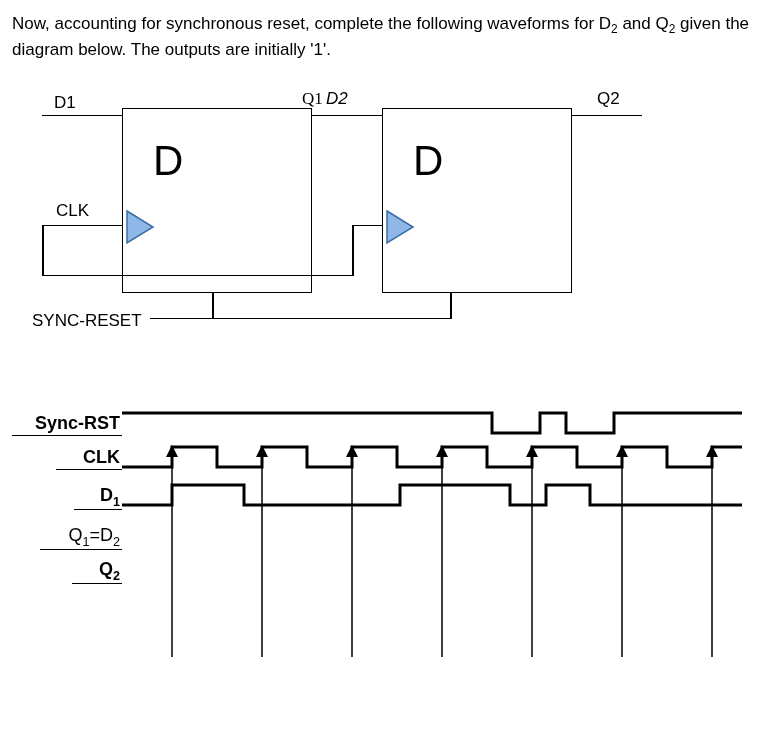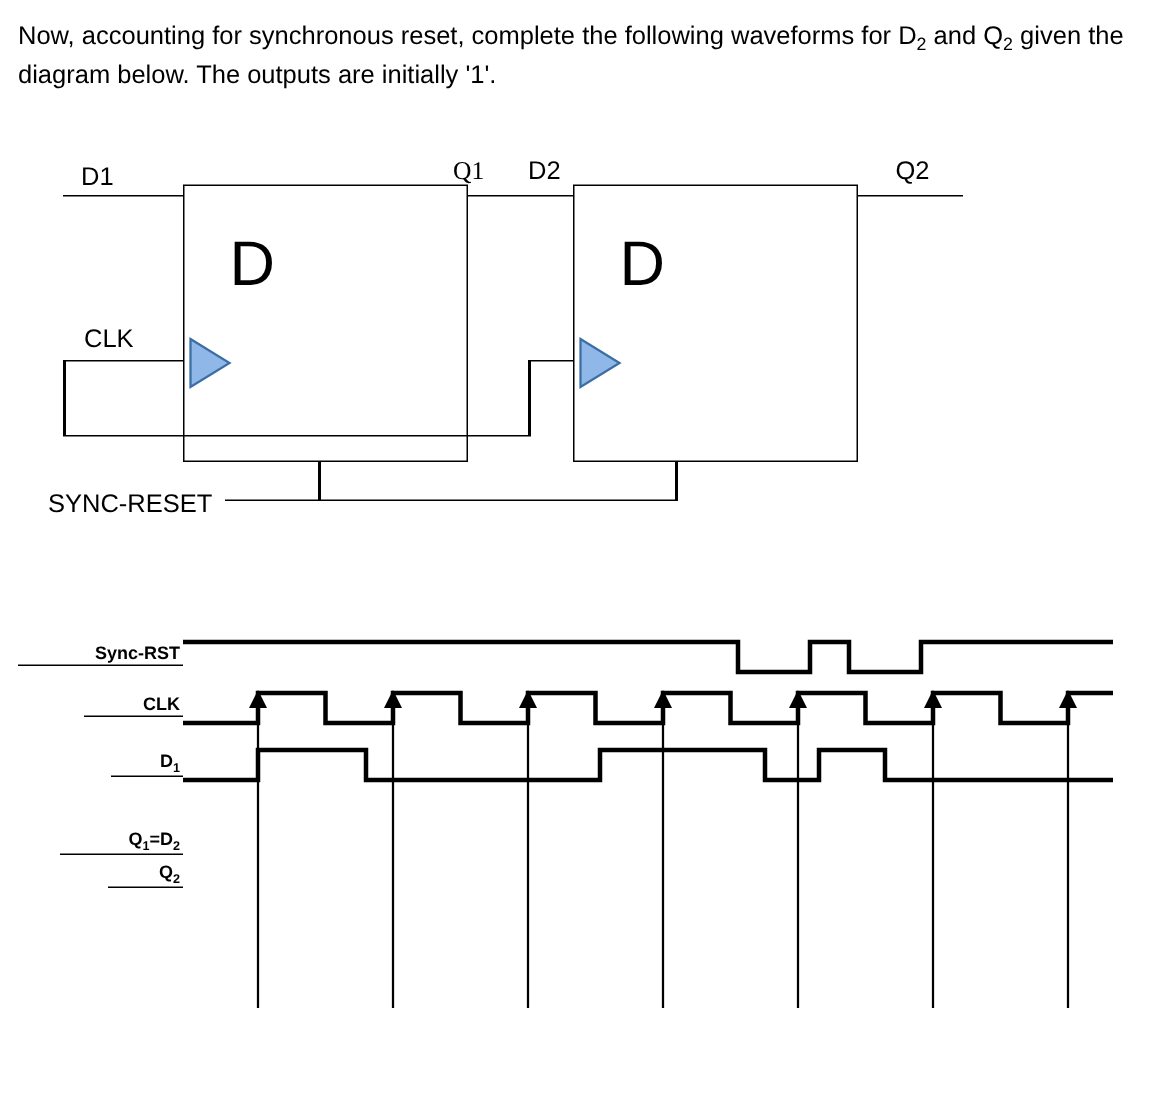--- a/index.html
+++ b/index.html
@@ -7,21 +7,21 @@
     margin: 0;
     padding: 12px;
     font-family: Arial, Helvetica, sans-serif;
     background: #fff;
     width: 784px;
     color: #000;
   }
   .prompt {
     font-size: 17px;
     line-height: 1.4;
-    margin-bottom: 46px;
+    margin-bottom: 31px;
   }
   sub { font-size: 0.7em; }
   .circuit-area {
     position: relative;
     width: 690px;
     height: 280px;
     margin-left: 30px;
   }
   .ff-box {
     position: absolute;
@@ -52,21 +52,21 @@
 
   .timing-area {
     position: relative;
     width: 720px;
     height: 250px;
     margin-left: 0px;
     margin-top: 40px;
   }
   .row-label {
     position: absolute;
-    font-size: 12px;
+    font-size: 18px;
     text-align: right;
     border-bottom: 1.5px solid #000;
     padding-bottom: 1px;
     padding-right: 2px;
   }
   .wave-svg {
     position: absolute;
   }
 </style>
 </head>
@@ -75,21 +75,21 @@
 <div class="prompt">
   <span>Now, accounting for synchronous reset, complete the following waveforms for D</span><sub>2</sub><span> and Q</span><sub>2</sub><span> given the diagram below. The outputs are initially '1'.</span>
 </div>
 
 <div class="circuit-area">
 
   <div class="pin-label" style="left:12px; top:0px;">D1</div>
   <div class="wire hline" style="left:0; top:22px; width:80px;"></div>
 
   <div class="pin-label" style="left:260px; top:-4px;font-family:Liberation Serif, serif;">Q1</div>
-  <div class="pin-label" style="left:310px; top:-4px;">D2</div>
+  <div class="pin-label" style="left:284px; top:-4px;font-style:italic;">D2</div>
   <div class="wire hline" style="left:270px; top:22px; width:70px;"></div>
 
   <div class="pin-label" style="left:555px; top:-4px;">Q2</div>
   <div class="wire hline" style="left:530px; top:22px; width:70px;"></div>
 
   <div class="ff-box ff1">
     <span class="d-letter" style="left:30px; top:28px;">D</span>
     <svg class="clk-tri" width="34" height="36" style="left:2px; top:100px;">
       <polygon points="2,2 28,18 2,34" fill="#8fb8e8" stroke="#3b6ea5" stroke-width="1.5"></polygon>
     </svg>
@@ -114,21 +114,21 @@
   <div class="wire hline" style="left:108px; top:225px; width:300px;"></div>
   <div class="wire vline" style="left:170px; top:200px; height:26px;"></div>
   <div class="wire vline" style="left:408px; top:200px; height:26px;"></div>
 </div>
 
 <div class="timing-area">
 
   <div class="row-label" style="left:0px; top:0px; width:110px; font-weight:bold;"><span>Sync-RST</span></div>
   <div class="row-label" style="left:44px; top:34px; width:66px; font-weight:bold;"><span>CLK</span></div>
   <div class="row-label" style="left:62px; top:72px; width:48px; font-weight:bold;"><span>D</span><sub>1</sub></div>
-  <div class="row-label" style="left:28px; top:124px; width:82px; font-weight:bold;"><span>Q</span><sub>1</sub><span>=D</span><sub>2</sub></div>
+  <div class="row-label" style="left:28px; top:112px; width:82px; font-weight:normal;"><span>Q</span><sub>1</sub><span>=D</span><sub>2</sub></div>
   <div class="row-label" style="left:60px; top:146px; width:50px; font-weight:bold;"><span>Q</span><sub>2</sub></div>
 
   <svg class="wave-svg" width="620" height="250" style="left:110px; top:-6px;">
 
     <g stroke="#000" stroke-width="1.5">
       <line x1="50" y1="46" x2="50" y2="250"></line>
       <line x1="140" y1="46" x2="140" y2="250"></line>
       <line x1="230" y1="46" x2="230" y2="250"></line>
       <line x1="320" y1="46" x2="320" y2="250"></line>
       <line x1="410" y1="46" x2="410" y2="250"></line>

